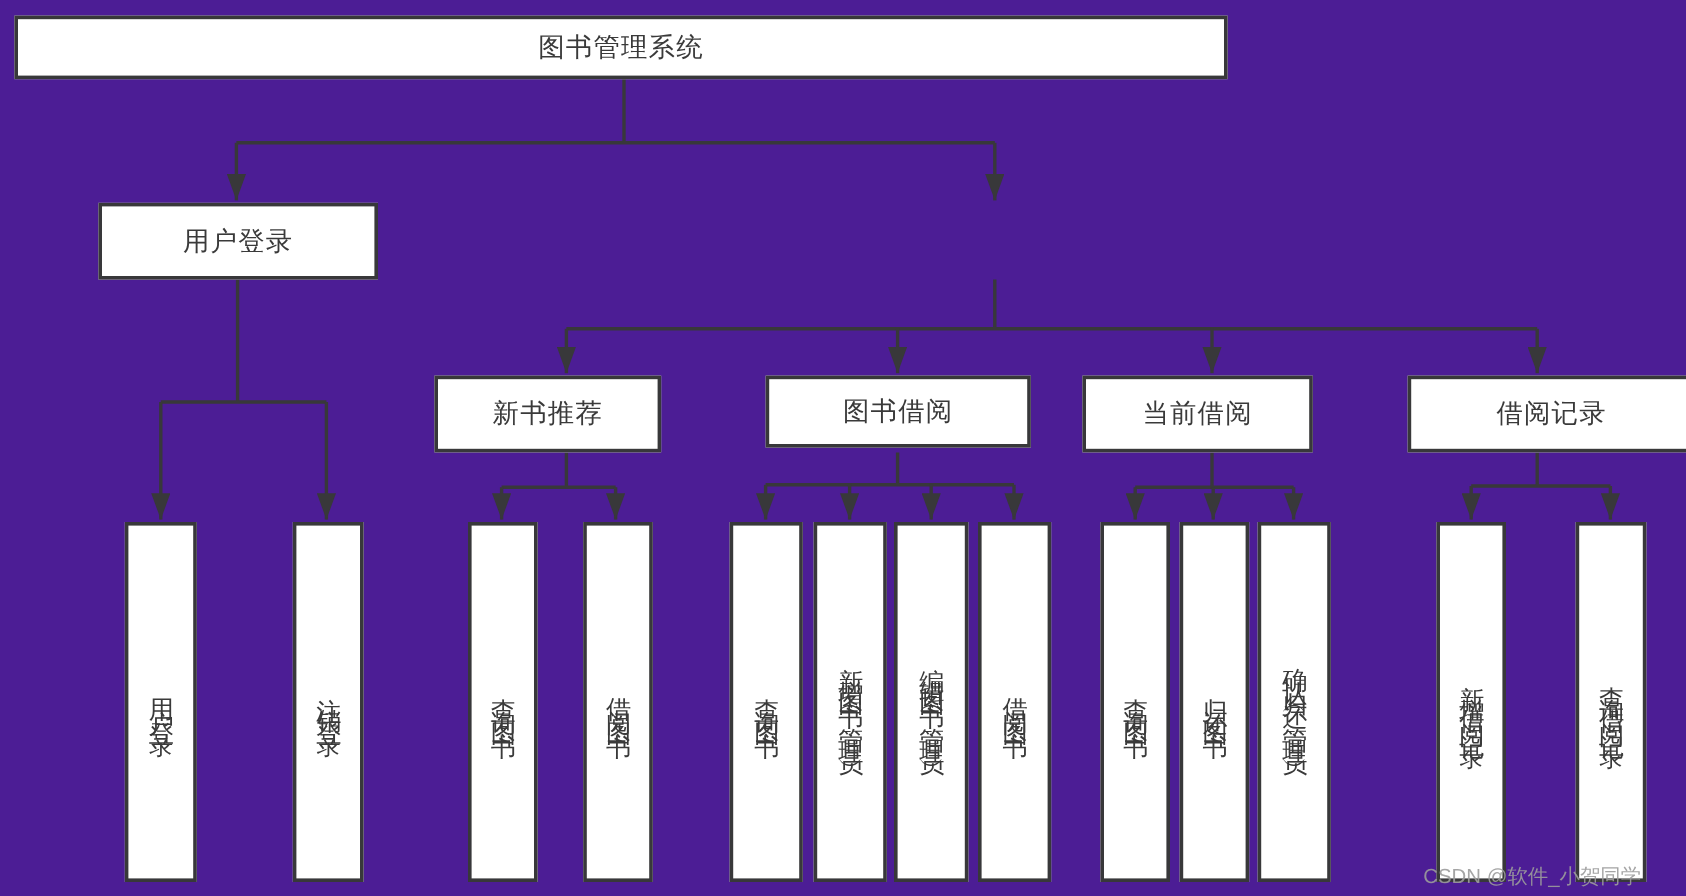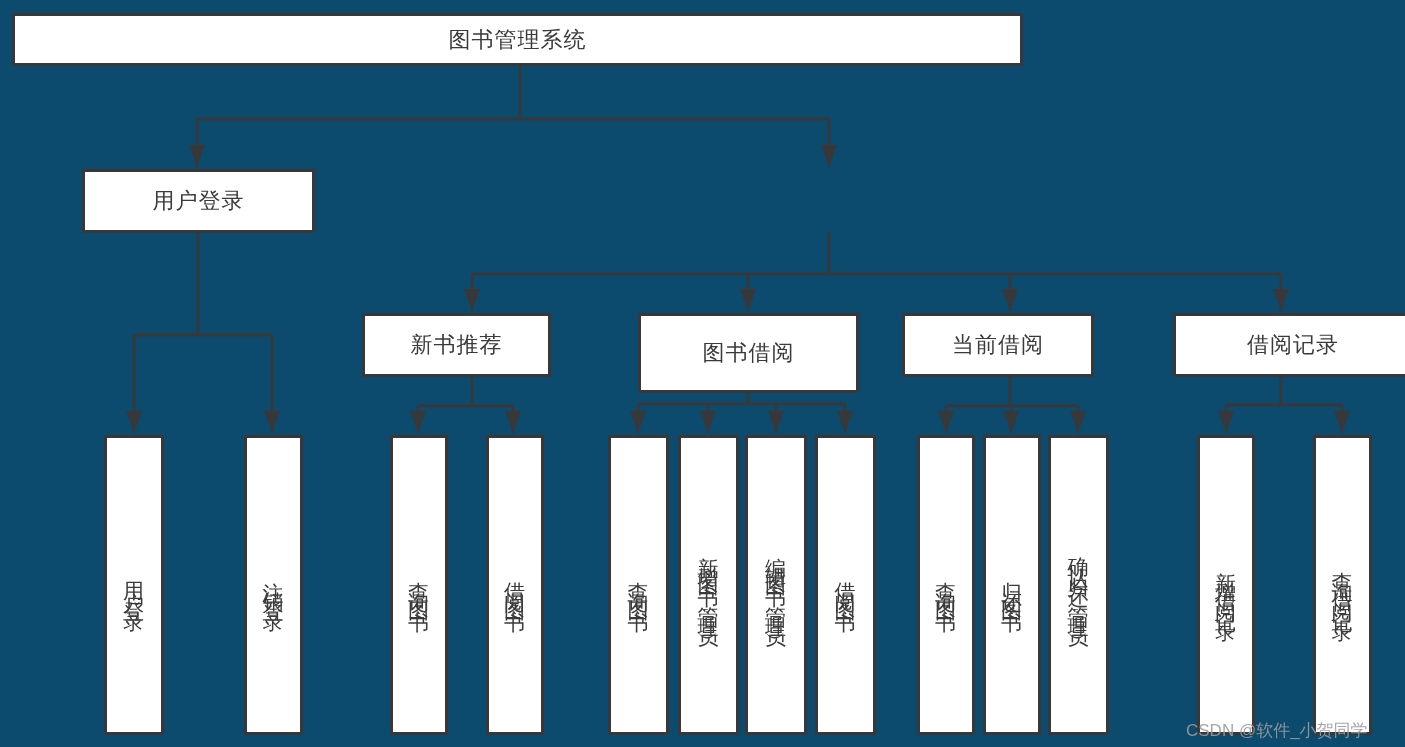--- a/index.html
+++ b/index.html
@@ -6,21 +6,21 @@
   html, body {
     margin: 0;
     padding: 0;
     background: #ffffff;
     font-family: "Liberation Sans", "DejaVu Sans", sans-serif;
   }
   #canvas {
     position: relative;
     width: 1405px;
     height: 747px;
-    background: #0c4a6e;
+    background: #4c1d95;
     overflow: hidden;
   }
   #connectors {
     position: absolute;
     left: 0; top: 0;
     width: 1405px;
     height: 747px;
   }
   .node {
     position: absolute;
@@ -125,21 +125,21 @@
     <span>图书管理系统</span>
   </div>
 
   <div class="node h" style="left:82px;top:169px;width:233px;height:64px">
     <span>用户登录</span>
   </div>
 
   <div class="node h" style="left:362px;top:313px;width:189px;height:64px">
     <span>新书推荐</span>
   </div>
-  <div class="node h" style="left:638px;top:313px;width:221px;height:80px">
+  <div class="node h" style="left:638px;top:313px;width:221px;height:60px">
     <span>图书借阅</span>
   </div>
   <div class="node h" style="left:902px;top:313px;width:192px;height:64px">
     <span>当前借阅</span>
   </div>
   <div class="node h" style="left:1173px;top:313px;width:240px;height:64px">
     <span>借阅记录</span>
   </div>
 
   <div class="node v" style="left:104px;top:435px;width:60px;height:300px">

